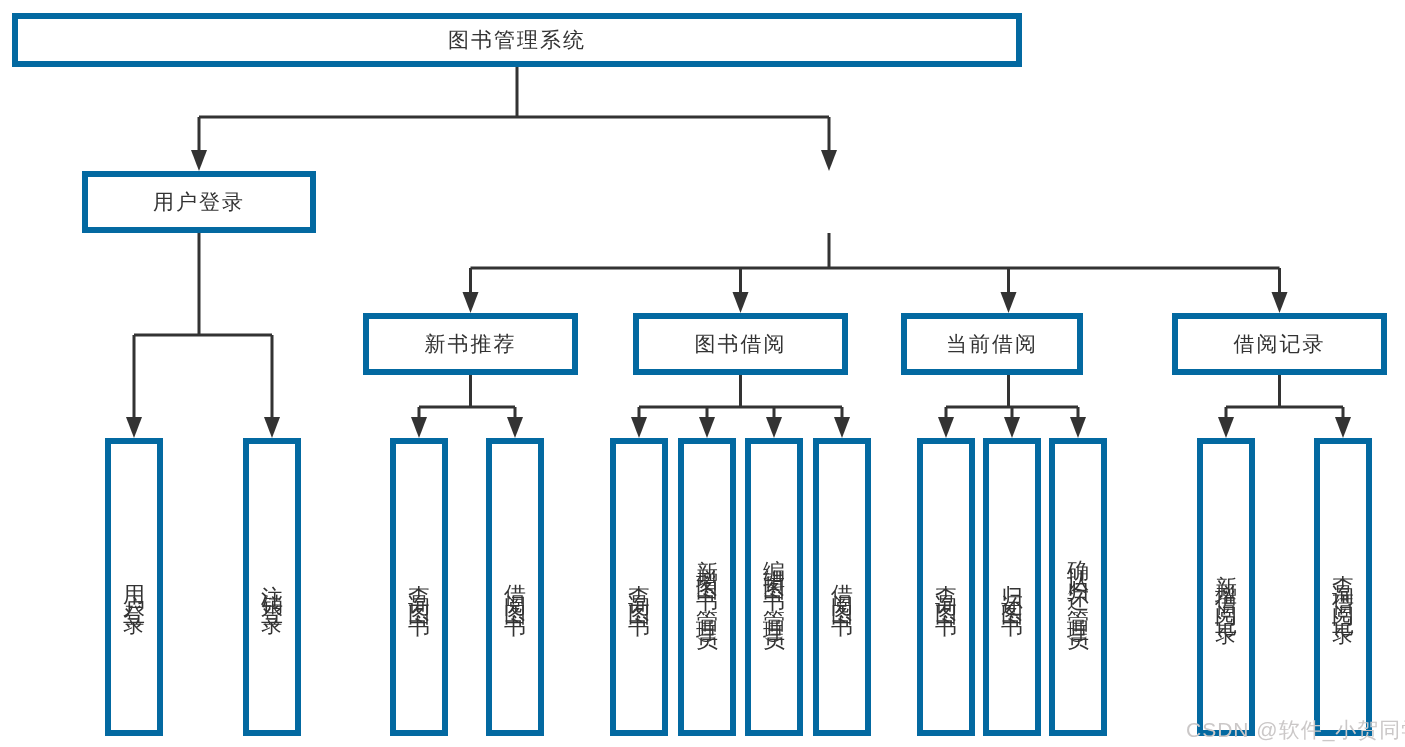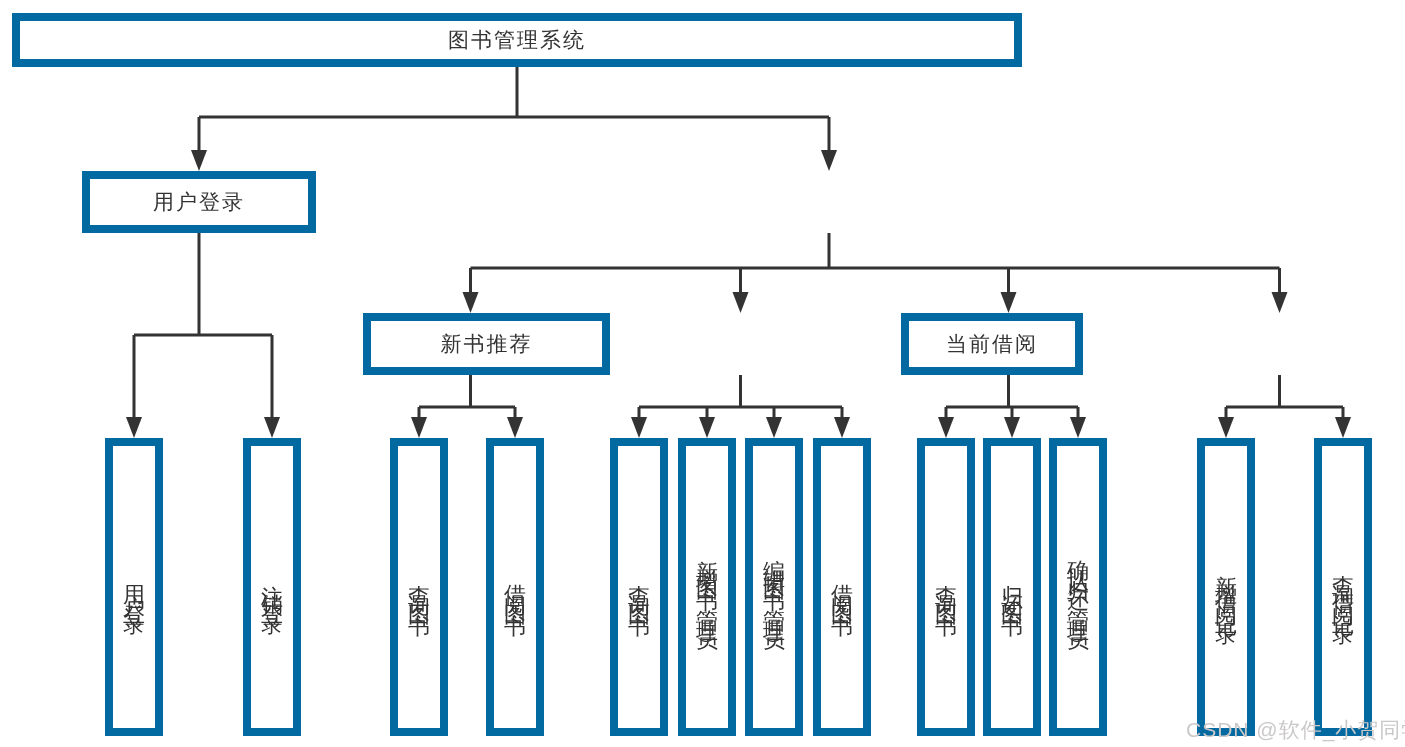--- a/index.html
+++ b/index.html
@@ -2,21 +2,21 @@
 <html><head>
 <meta charset="utf-8">
 <style>
   html,body{margin:0;padding:0;background:#fff;}
   .canvas{
     position:relative;width:1405px;height:747px;background:#ffffff;
     font-family:"Liberation Sans","DejaVu Sans",sans-serif;color:#333333;overflow:hidden;
   }
   svg.connectors{position:absolute;left:0;top:0;}
   .box{
-    position:absolute;box-sizing:border-box;border:8px solid #0369a1;background:#ffffff;
+    position:absolute;box-sizing:border-box;border:6px solid #0369a1;background:#ffffff;
     display:flex;align-items:center;justify-content:center;
     font-size:21px;letter-spacing:2px;color:#333333;text-align:center;
   }
   .box.v{
     writing-mode:vertical-rl;text-orientation:mixed;
     font-size:22px;letter-spacing:10px;line-height:1;
   }
   .watermark{
     position:absolute;left:1186px;top:716px;white-space:nowrap;
     font-size:21px;color:#cbc8c8;letter-spacing:1px;
@@ -57,22 +57,24 @@
       <polygon points="1070,417 1086,417 1078,438"></polygon>
       <polygon points="1218,417 1234,417 1226,438"></polygon>
       <polygon points="1335,417 1351,417 1343,438"></polygon>
     </g>
   </svg>
 
   <div class="box" style="left:12px;top:13px;width:1010px;height:54px">图书管理系统</div>
 
   <div class="box" style="left:82px;top:171px;width:234px;height:62px">用户登录</div>
 
-  <div class="box" style="left:363px;top:313px;width:247px;height:62px">新书推荐</div>
+  <div class="box" style="left:363px;top:313px;width:215px;height:62px">新书推荐</div>
+  <div class="box" style="left:633px;top:313px;width:215px;height:62px">图书借阅</div>
   <div class="box" style="left:901px;top:313px;width:182px;height:62px">当前借阅</div>
+  <div class="box" style="left:1172px;top:313px;width:215px;height:62px">借阅记录</div>
 
   <div class="box v" style="left:105px;top:438px;width:58px;height:298px">用户登录</div>
   <div class="box v" style="left:243px;top:438px;width:58px;height:298px">注销登录</div>
 
   <div class="box v" style="left:390px;top:438px;width:58px;height:298px">查询图书</div>
   <div class="box v" style="left:486px;top:438px;width:58px;height:298px">借阅图书</div>
 
   <div class="box v" style="left:610px;top:438px;width:58px;height:298px">查询图书</div>
   <div class="box v" style="left:678px;top:438px;width:58px;height:298px">新增图书（管理员）</div>
   <div class="box v" style="left:745px;top:438px;width:58px;height:298px">编辑图书（管理员）</div>

